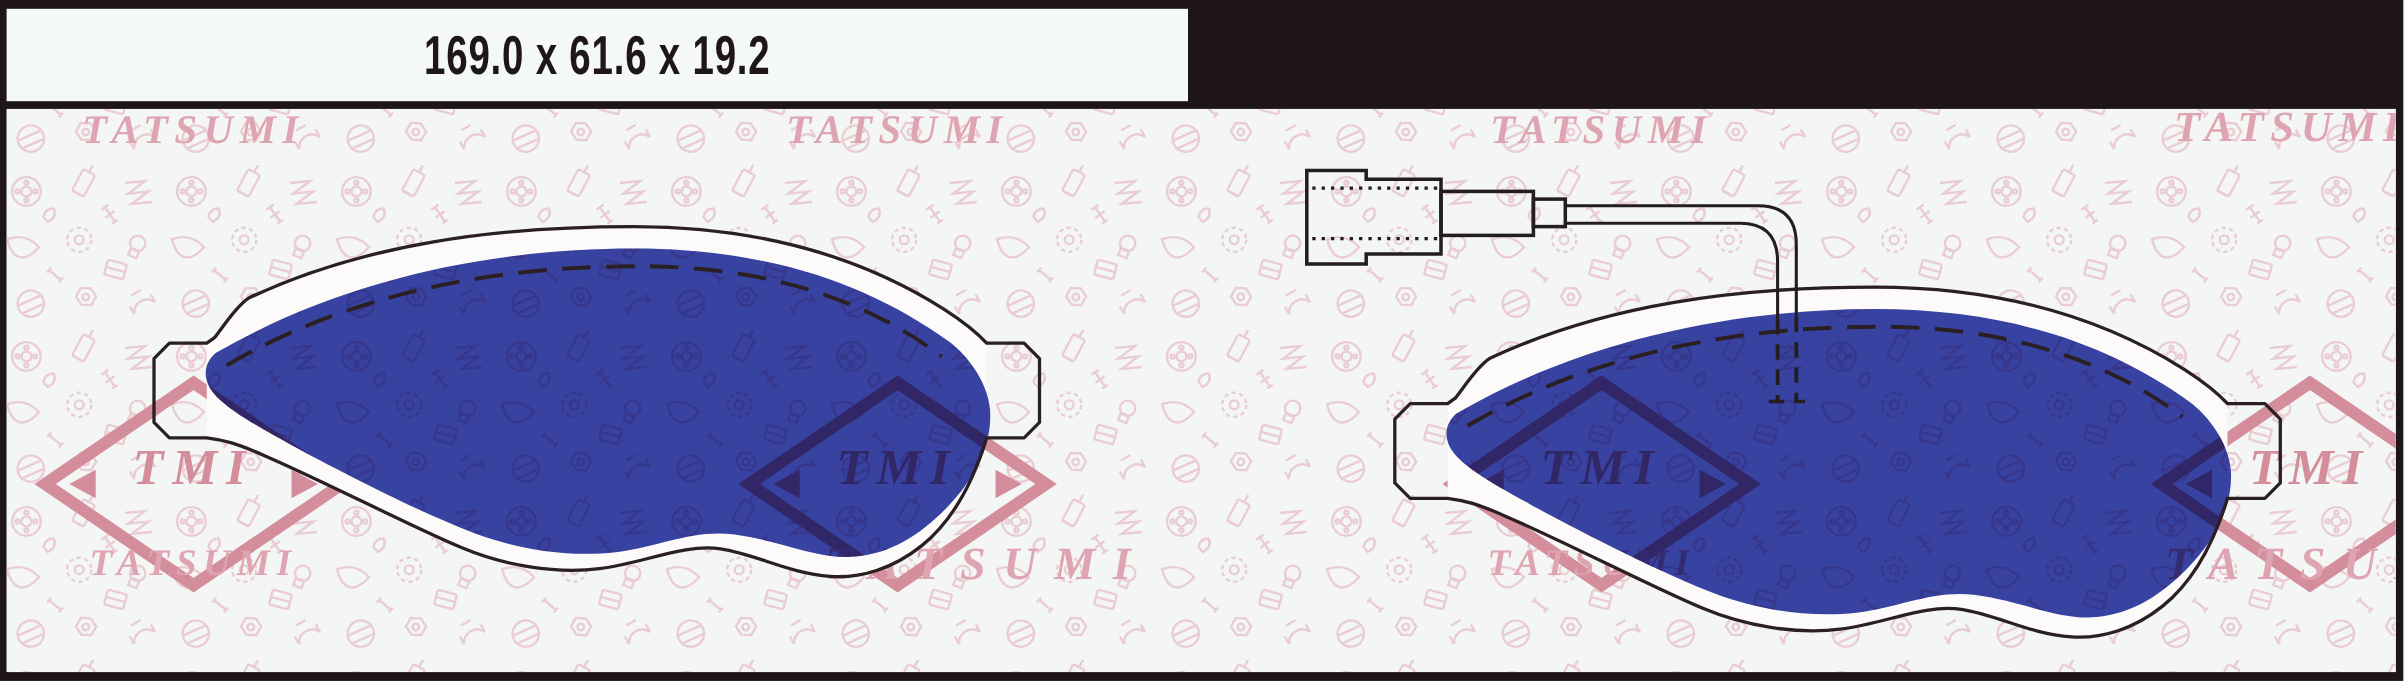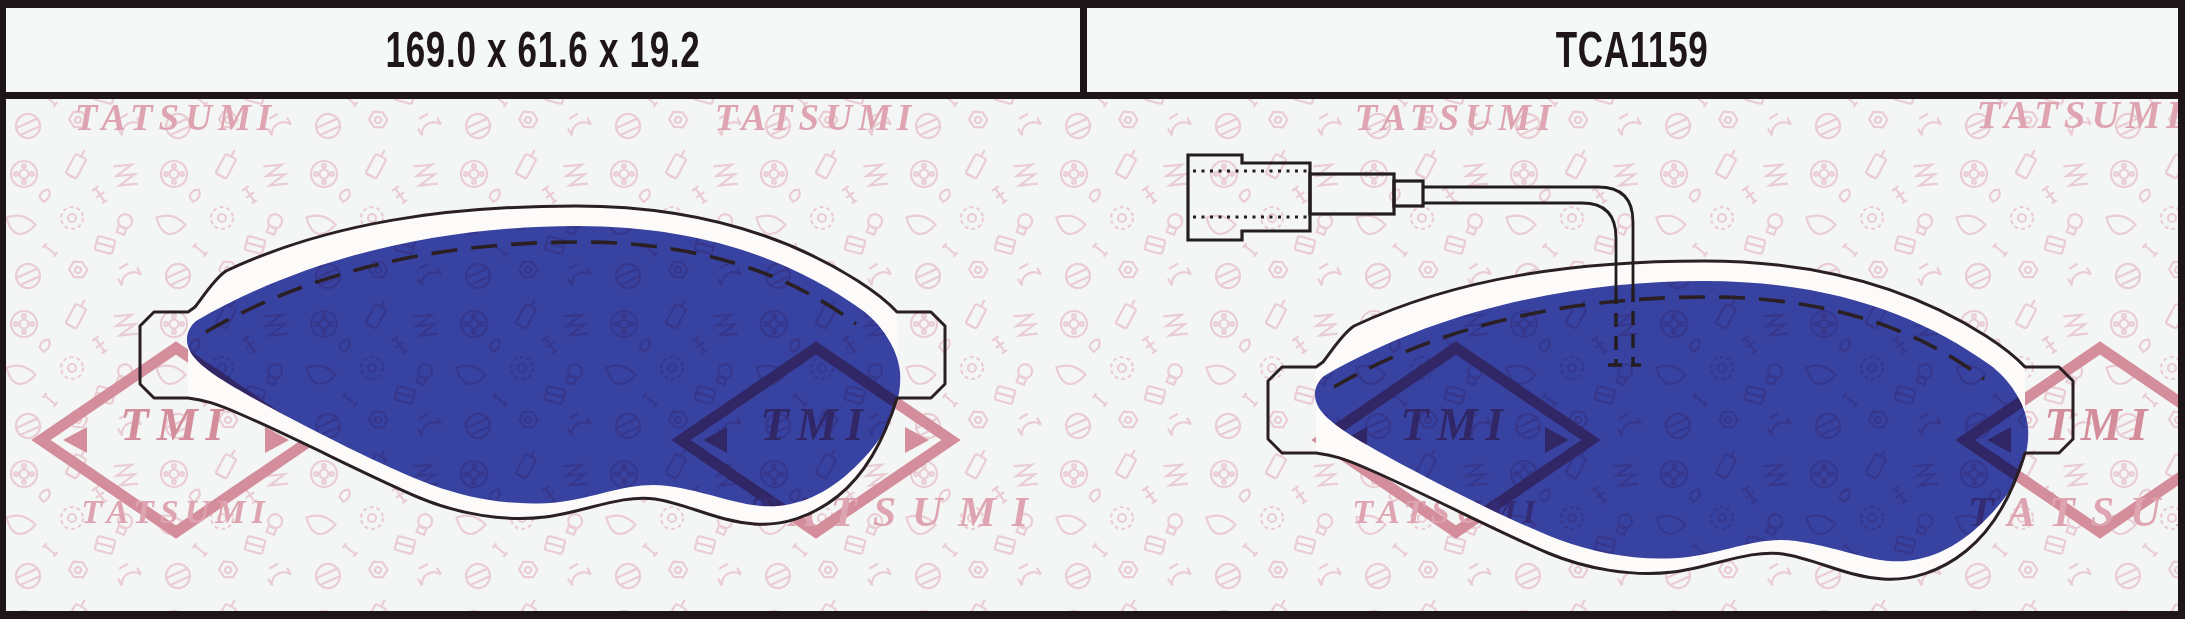--- a/index.html
+++ b/index.html
@@ -34,23 +34,20 @@
   text.tatsumi{font-family:"Liberation Serif", serif;font-weight:700;}
   text.tmi{font-family:"Liberation Serif", serif;font-weight:700;}
 </style>
 </head>
 <body>
 
 <div class="frame">
 
   <div class="cell cell-dim">
     <span>169.0 x 61.6 x 19.2</span>
-  </div>
-  <div class="cell cell-part">
-    <span>TCA1159</span>
   </div>
 
   <div class="main">
     <svg width="2172" height="512" viewBox="6 99 2172 512" xmlns="http://www.w3.org/2000/svg">
 
       <defs>
         <pattern id="parts" width="150" height="150" patternUnits="userSpaceOnUse">
           <g fill="none" stroke="#eacdd4" stroke-width="2.2">
             <g transform="translate(24,24)">
                 <circle r="13"></circle>

